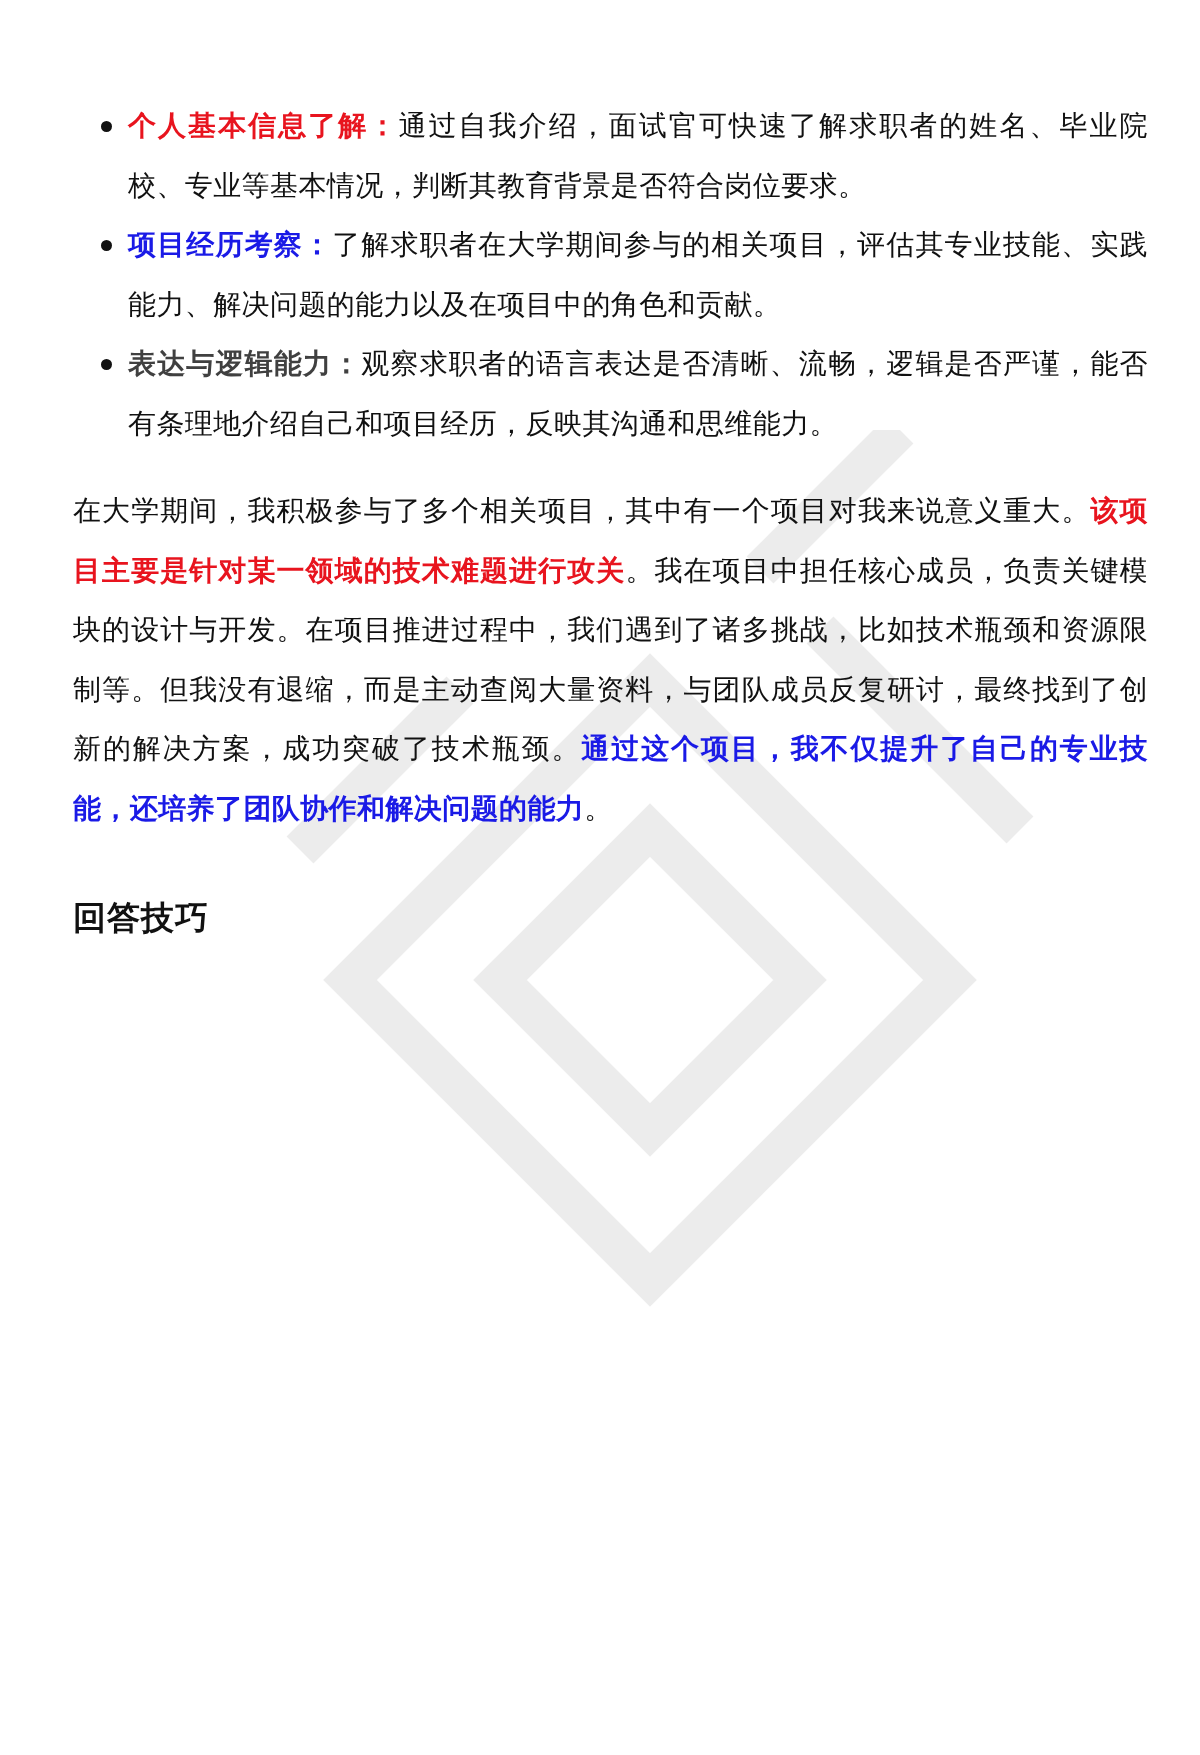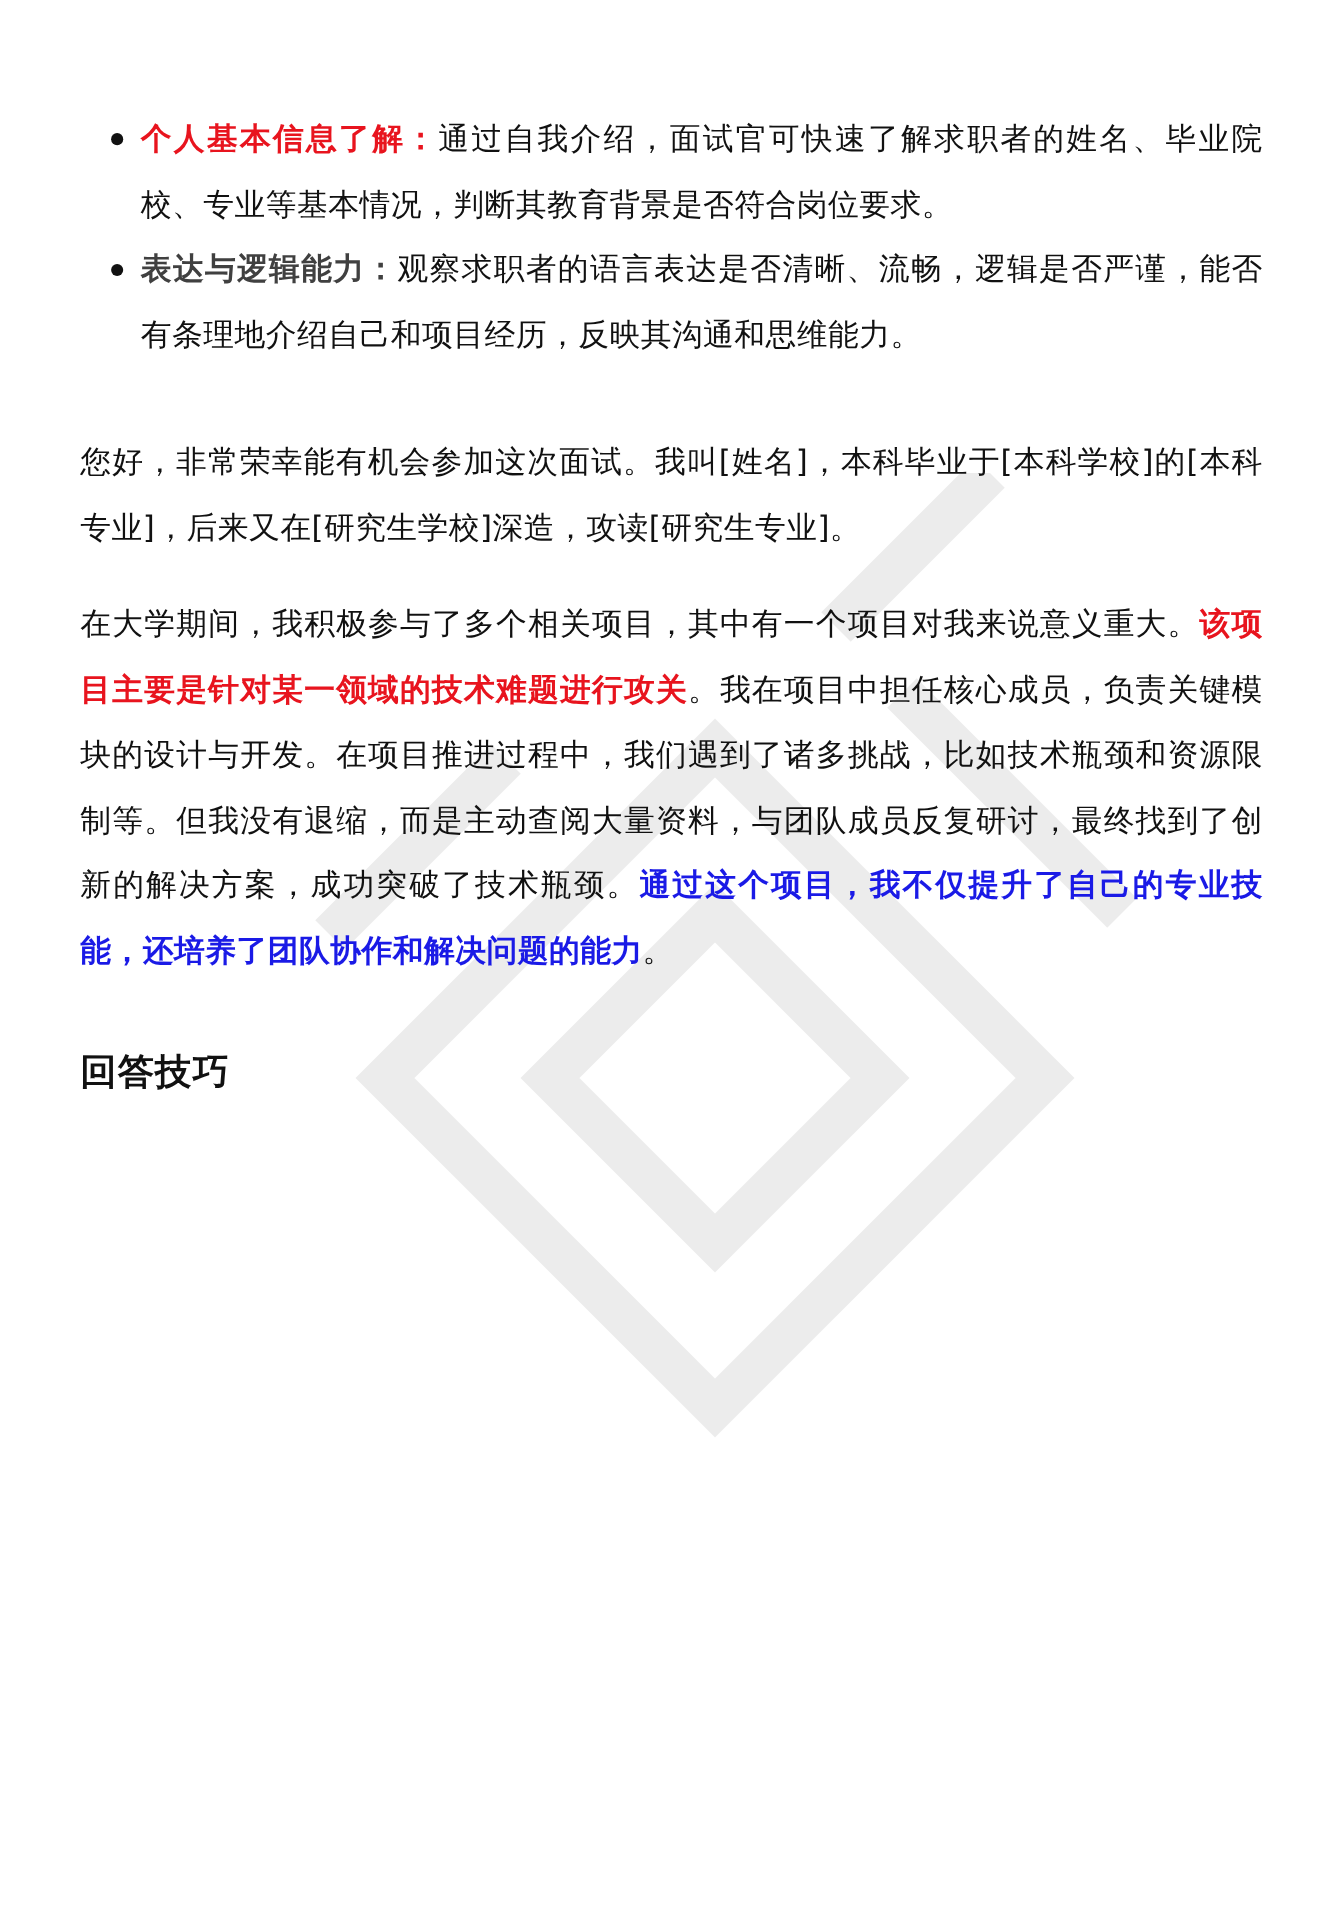--- a/index.html
+++ b/index.html
@@ -106,28 +106,29 @@
 
 <div class="page">
 
   <ul class="bullets">
     <li class="bullet-item">
       <span class="bullet-dot"></span>
       <span class="kw red">个人基本信息了解：</span><span>通过自我介绍，面试官可快速了解求职者的姓名、毕业院校、专业等基本情况，判断其教育背景是否符合岗位要求。</span>
     </li>
     <li class="bullet-item">
       <span class="bullet-dot"></span>
+      <span class="kw blue">项目经历考察：</span><span>了解求职者在大学期间参与的相关项目，评估其专业技能、实践能力、解决问题的能力以及在项目中的角色和贡献。</span>
+    </li>
+    <li class="bullet-item">
+      <span class="bullet-dot"></span>
       <span class="kw green">表达与逻辑能力：</span><span>观察求职者的语言表达是否清晰、流畅，逻辑是否严谨，能否有条理地介绍自己和项目经历，反映其沟通和思维能力。</span>
     </li>
   </ul>
 
 
-  <p class="para p1">
-    <span>您好，非常荣幸能有机会参加这次面试。我叫[姓名]，本科毕业于[本科学校]的[本科专业]，后来又在[研究生学校]深造，攻读[研究生专业]。</span>
-  </p>
 
   <p class="para p-gap"><span>在大学期间，我积极参与了多个相关项目，其中有一个项目对我来说意义重大。</span><span class="kw red">该项目主要是针对某一领域的技术难题进行攻关</span><span>。我在项目中担任核心成员，负责关键模块的设计与开发。在项目推进过程中，我们遇到了诸多挑战，比如技术瓶颈和资源限制等。但我没有退缩，而是主动查阅大量资料，与团队成员反复研讨，最终找到了创新的解决方案，成功突破了技术瓶颈。</span><span class="kw blue">通过这个项目，我不仅提升了自己的专业技能，还培养了团队协作和解决问题的能力</span><span>。</span></p>
 
 
 
   <h2 class="section-title" style="">回答技巧</h2>
 
 </div>
 
 <div class="footer">第6页，共102页</div>

